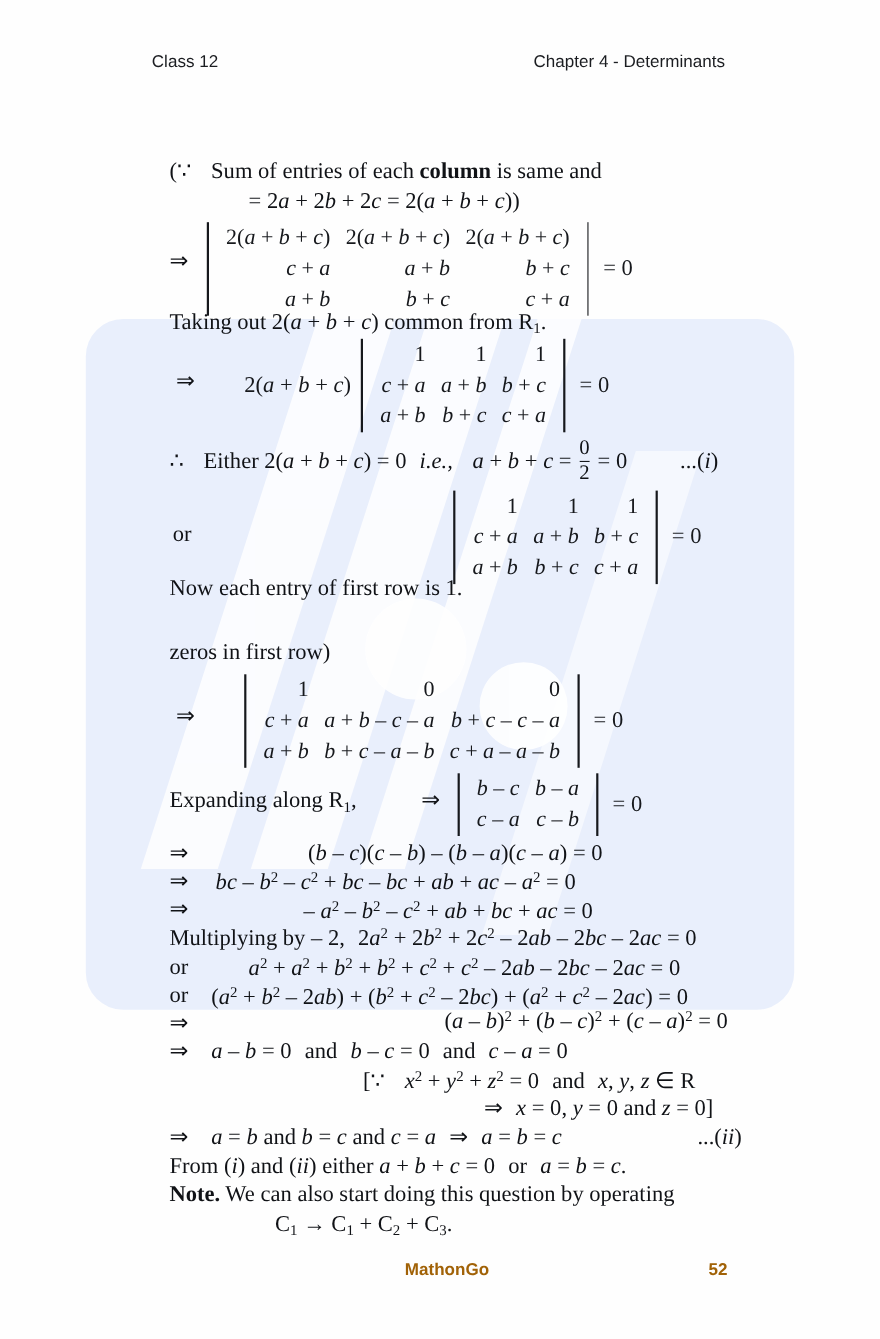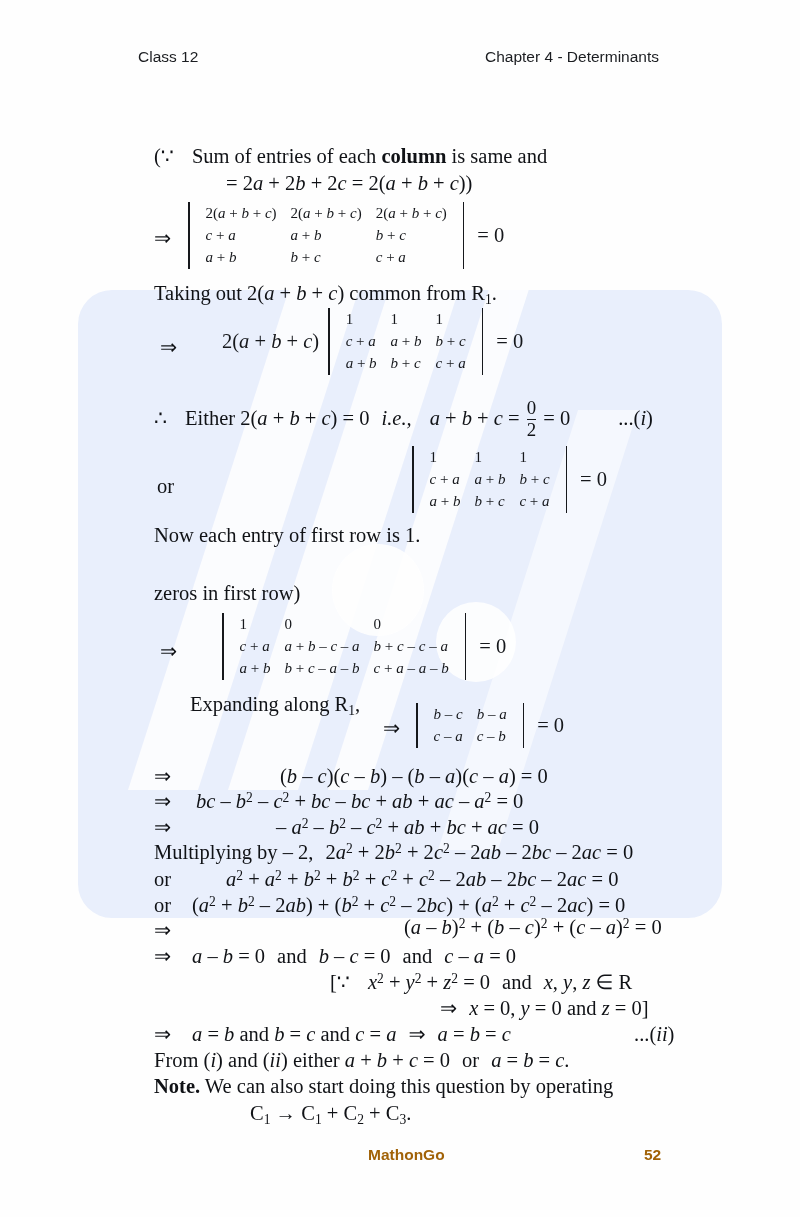--- a/index.html
+++ b/index.html
@@ -95,24 +95,24 @@
     width: 1.5px;
     background: #16181c;
     flex: 0 0 auto;
   }
   .grid {
     display: grid;
     padding: 3px 9px;
     row-gap: 5px;
   }
   .grid > div {
-    text-align: left;
+    text-align: right;
     white-space: nowrap;
     padding: 0 7px;
-    font-size: 15px;
+    font-size: 20px;
   }
   .det .eqz {
     display: flex;
     align-items: center;
     padding-left: 13px;
     font-size: 20.5px;
     white-space: nowrap;
   }
   .det .prefactor {
     display: flex;
@@ -263,21 +263,21 @@
         <div><span class="it">a</span> + <span class="it">b</span> – <span class="it">c</span> – <span class="it">a</span></div>
         <div><span class="it">b</span> + <span class="it">c</span> – <span class="it">c</span> – <span class="it">a</span></div>
         <div><span class="it">a</span> + <span class="it">b</span></div>
         <div><span class="it">b</span> + <span class="it">c</span> – <span class="it">a</span> – <span class="it">b</span></div>
         <div><span class="it">c</span> + <span class="it">a</span> – <span class="it">a</span> – <span class="it">b</span></div>
       </div>
       <div class="bar"></div>
       <div class="eqz">= 0</div>
     </div>
 
-    <div class="line" style="left:154px; top:694px;margin-left:36px;">
+    <div class="line" style="left:154px; top:718px;">
       Expanding along R<sub>1</sub>,
     </div>
     <div class="line" style="left:383px; top:718px;">⇒</div>
     <div class="det" style="left:416px; top:703px;">
       <div class="bar"></div>
       <div class="grid" style="grid-template-columns: repeat(2, auto);">
         <div><span class="it">b</span> – <span class="it">c</span></div>
         <div><span class="it">b</span> – <span class="it">a</span></div>
         <div><span class="it">c</span> – <span class="it">a</span></div>
         <div><span class="it">c</span> – <span class="it">b</span></div>

